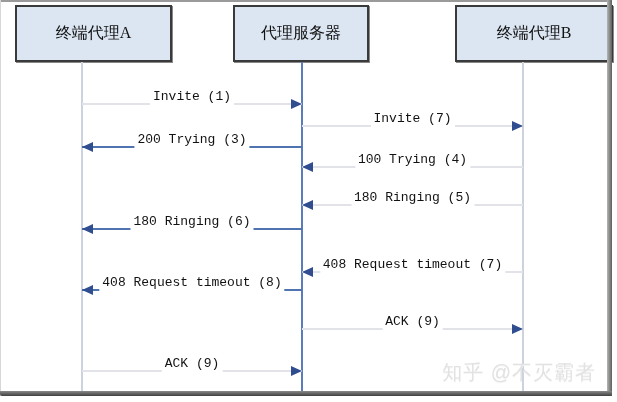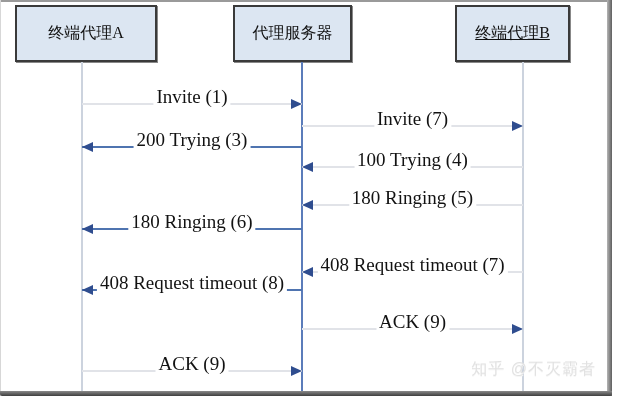--- a/index.html
+++ b/index.html
@@ -21,49 +21,49 @@
   
   .actor-box{
     position:absolute;top:5px;height:57px;
     background:#dce6f2;
     border:2px solid #3a3a3a;
     box-sizing:border-box;
     display:flex;align-items:center;justify-content:center;
     font-size:16px;color:#111111;
     box-shadow:1px 1px 0 #888888;
   }
-  #actor-a{left:15px;width:142px;}
-  #actor-proxy{left:233px;width:119px;}
-  #actor-b{left:455px;width:115px;text-decoration:underline;}
+  #actor-a{left:15px;width:157px;}
+  #actor-proxy{left:233px;width:136px;}
+  #actor-b{left:455px;width:158px;}
 
   
   .lifeline{position:absolute;top:62px;width:2px;height:330px;}
   .lifeline.pale{background:#ccd3de;}
   .lifeline.strong{background:#5b7cba;}
   #lifeline-a{left:81px;}
   #lifeline-proxy{left:301px;}
   #lifeline-b{left:522px;}
 
   
   .msg{position:absolute;height:0;}
   .msg .line{position:absolute;left:0;right:0;height:2px;top:-1px;}
   .msg .head{position:absolute;width:0;height:0;top:-5px;}
   .msg .head.right{right:0;border-left:11px solid #2f4d8f;border-top:5px solid transparent;border-bottom:5px solid transparent;}
   .msg .head.left{left:0;border-right:11px solid #2f4d8f;border-top:5px solid transparent;border-bottom:5px solid transparent;}
   .msg .lbl{
     position:absolute;left:50%;transform:translateX(-50%);
     bottom:-1px;background:#ffffff;padding:0 3px;
-    font-size:19px;line-height:17px;color:#121212;white-space:nowrap;
+    font-size:13px;line-height:17px;color:#121212;white-space:nowrap;font-family:Liberation Mono, monospace;
   }
 
   
   #watermark{
     position:absolute;right:21px;top:359px;
     font-family:"Liberation Sans","DejaVu Sans",sans-serif;
-    font-size:16px;letter-spacing:1px;color:#e2e2e2;
+    font-size:20px;letter-spacing:1px;color:#e2e2e2;
     text-shadow:0 1px 0 #f6f6f6;
     user-select:none;
   }
 </style>
 </head>
 <body>
 
 <div id="canvas">
 
   <div class="actor-box" id="actor-a">

